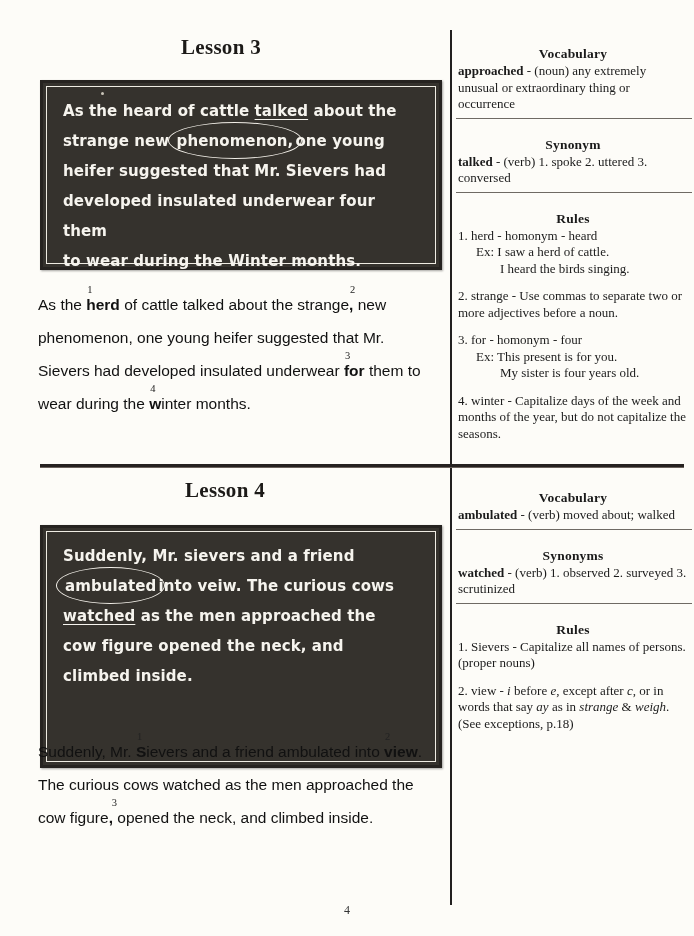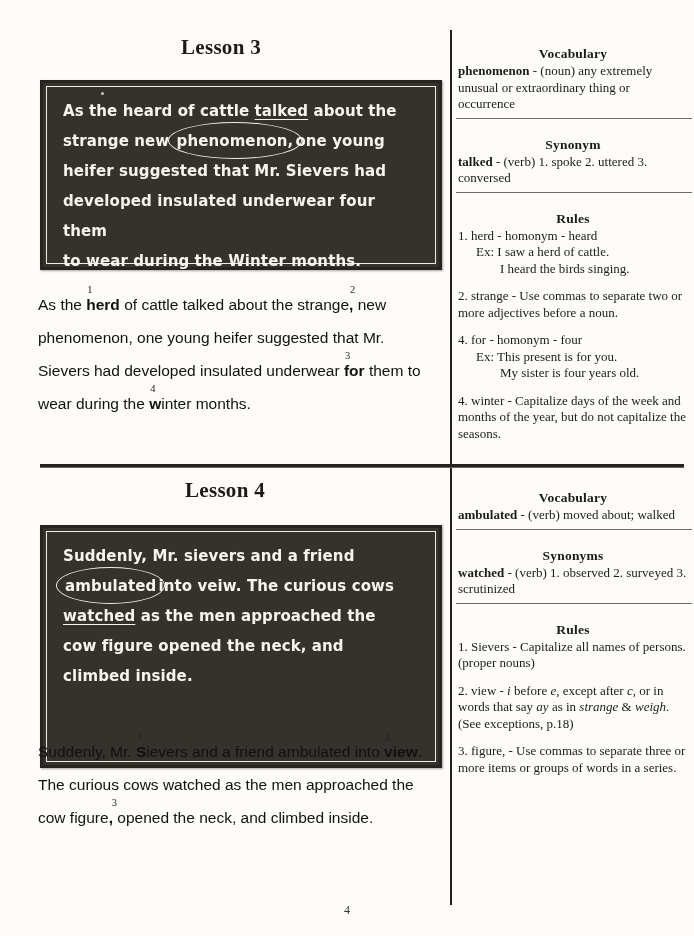--- a/index.html
+++ b/index.html
@@ -207,21 +207,21 @@
       </div>
     </div>
 
     <div class="answer" style="left:38px; top:288px; width:400px;"><span>As the </span><span class="mark"><span class="num">1</span><span>herd</span></span><span> of cattle talked about the strange</span><span class="mark"><span class="num">2</span><span>,</span></span><span> new phenomenon, one young heifer suggested that Mr. Sievers had developed insulated underwear </span><span class="mark"><span class="num">3</span><span>for</span></span><span> them to wear during the </span><span class="mark"><span class="num">4</span><span>w</span></span><span>inter months.</span></div>
   </div>
 
   <div class="sidebar" style="top:28px;">
 
     <div class="side-sec">
       <div class="side-head">Vocabulary</div>
-      <div class="side-body"><b>phenomenon</b><span> - (noun)  any extremely unusual or extraordinary thing or occurrence</span></div>
+      <div class="side-body"><b>approached</b><span> - (noun)  any extremely unusual or extraordinary thing or occurrence</span></div>
     </div>
 
     <div class="side-rule"></div>
 
     <div class="side-sec">
       <div class="side-head">Synonym</div>
       <div class="side-body"><b>talked</b><span> - (verb) 1. spoke  2. uttered 3. conversed</span></div>
     </div>
 
     <div class="side-rule"></div>
@@ -232,21 +232,21 @@
         <span>1. herd - homonym - heard</span>
         <span class="indent1">Ex:  I saw a herd of cattle.</span>
         <span class="indent2">I heard the birds singing.</span>
       </div>
       <div class="gap"></div>
       <div class="side-body">
         <span>2. strange - Use commas to separate two or more adjectives before a noun.</span>
       </div>
       <div class="gap"></div>
       <div class="side-body">
-        <span>4. for - homonym - four</span>
+        <span>3. for - homonym - four</span>
         <span class="indent1">Ex:  This present is for you.</span>
         <span class="indent2">My sister is four years old.</span>
       </div>
       <div class="gap"></div>
       <div class="side-body">
         <span>4. winter - Capitalize days of the week and months of the year, but do not capitalize the seasons.</span>
       </div>
     </div>
   </div>
 
@@ -286,21 +286,18 @@
     <div class="side-rule"></div>
 
     <div class="side-sec">
       <div class="side-head">Rules</div>
       <div class="side-body">
         <span>1. Sievers - Capitalize all names of persons. (proper nouns)</span>
       </div>
       <div class="gap"></div>
       <div class="side-body"><span>2. view - </span><i>i</i><span> before </span><i>e</i><span>, except after </span><i>c</i><span>, or in words that say </span><i>ay</i><span> as in </span><i>strange</i><span> &amp; </span><i>weigh</i><span>. (See exceptions, p.18)</span></div>
       <div class="gap"></div>
-      <div class="side-body">
-        <span>3. figure, - Use commas to separate three or more items or groups of words in a series.</span>
-      </div>
     </div>
   </div>
 
   <div class="page-num">4</div>
 
 </div>
 
 </body></html>

